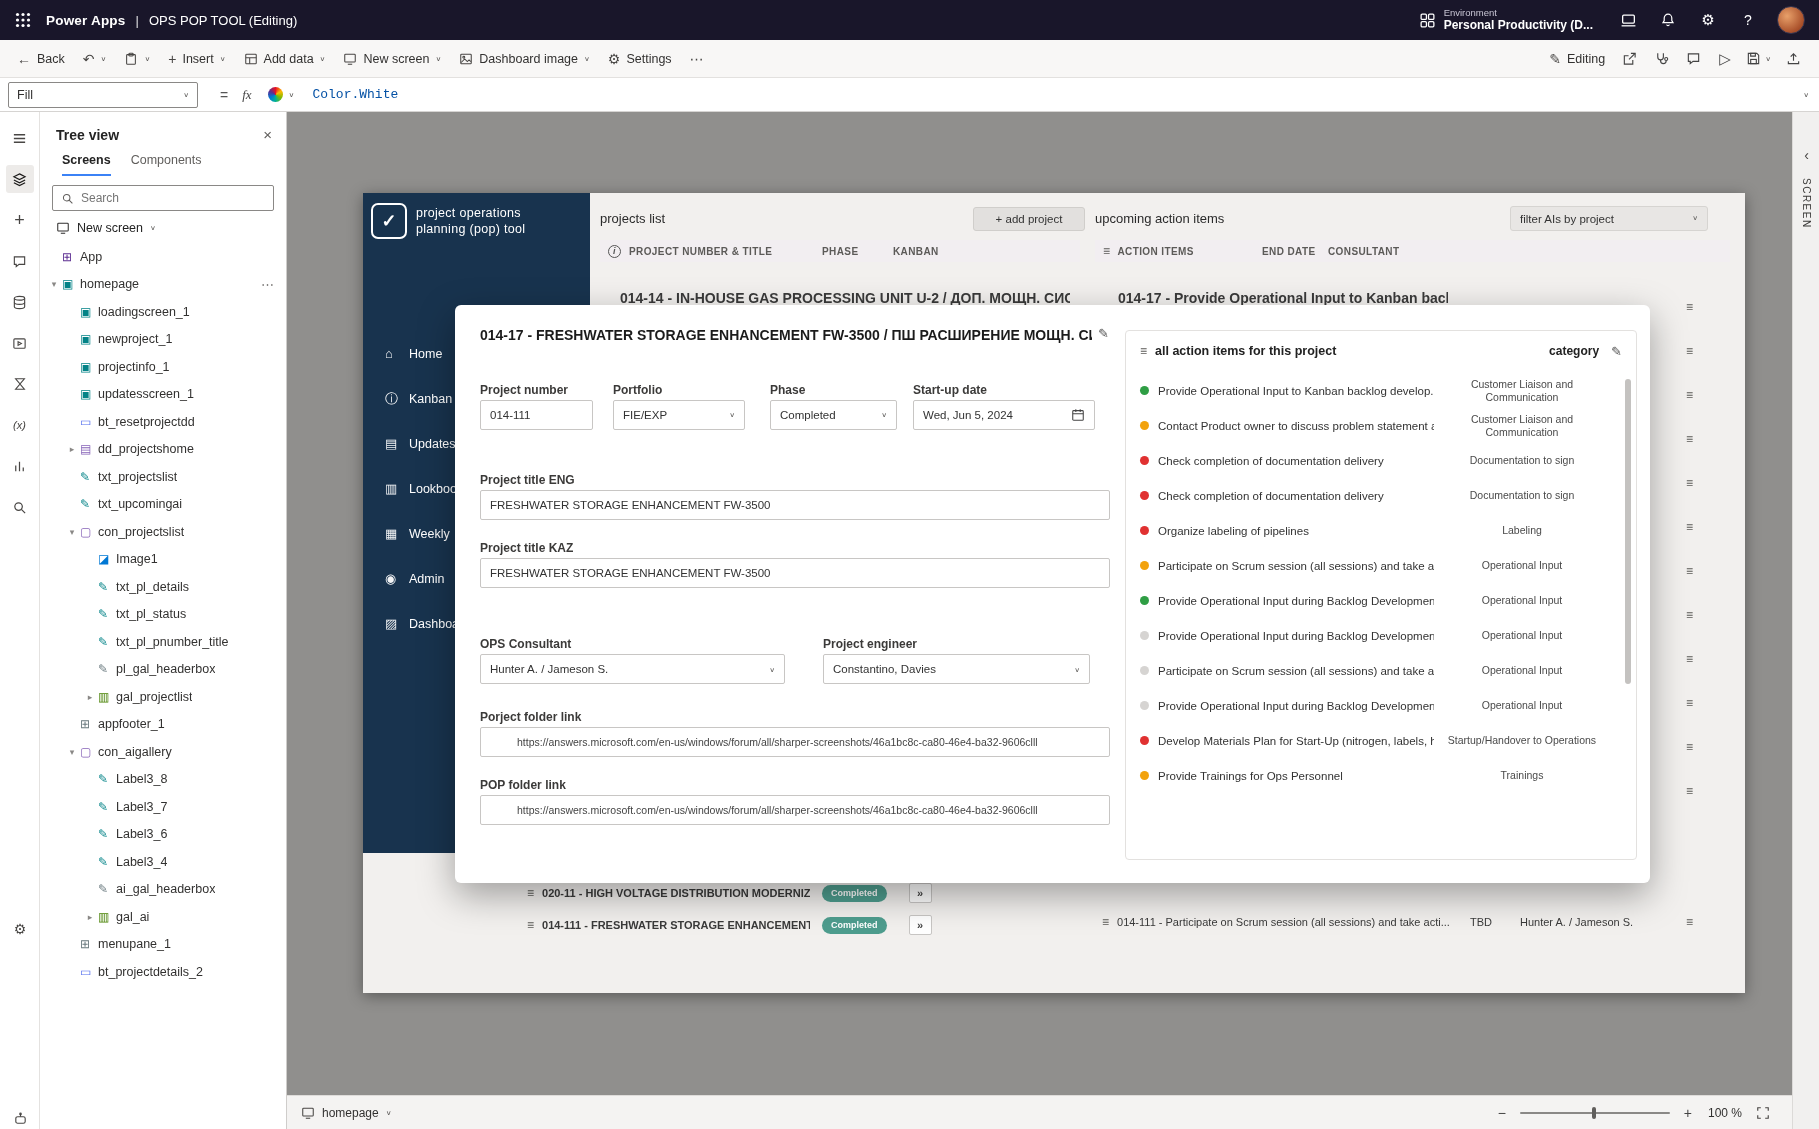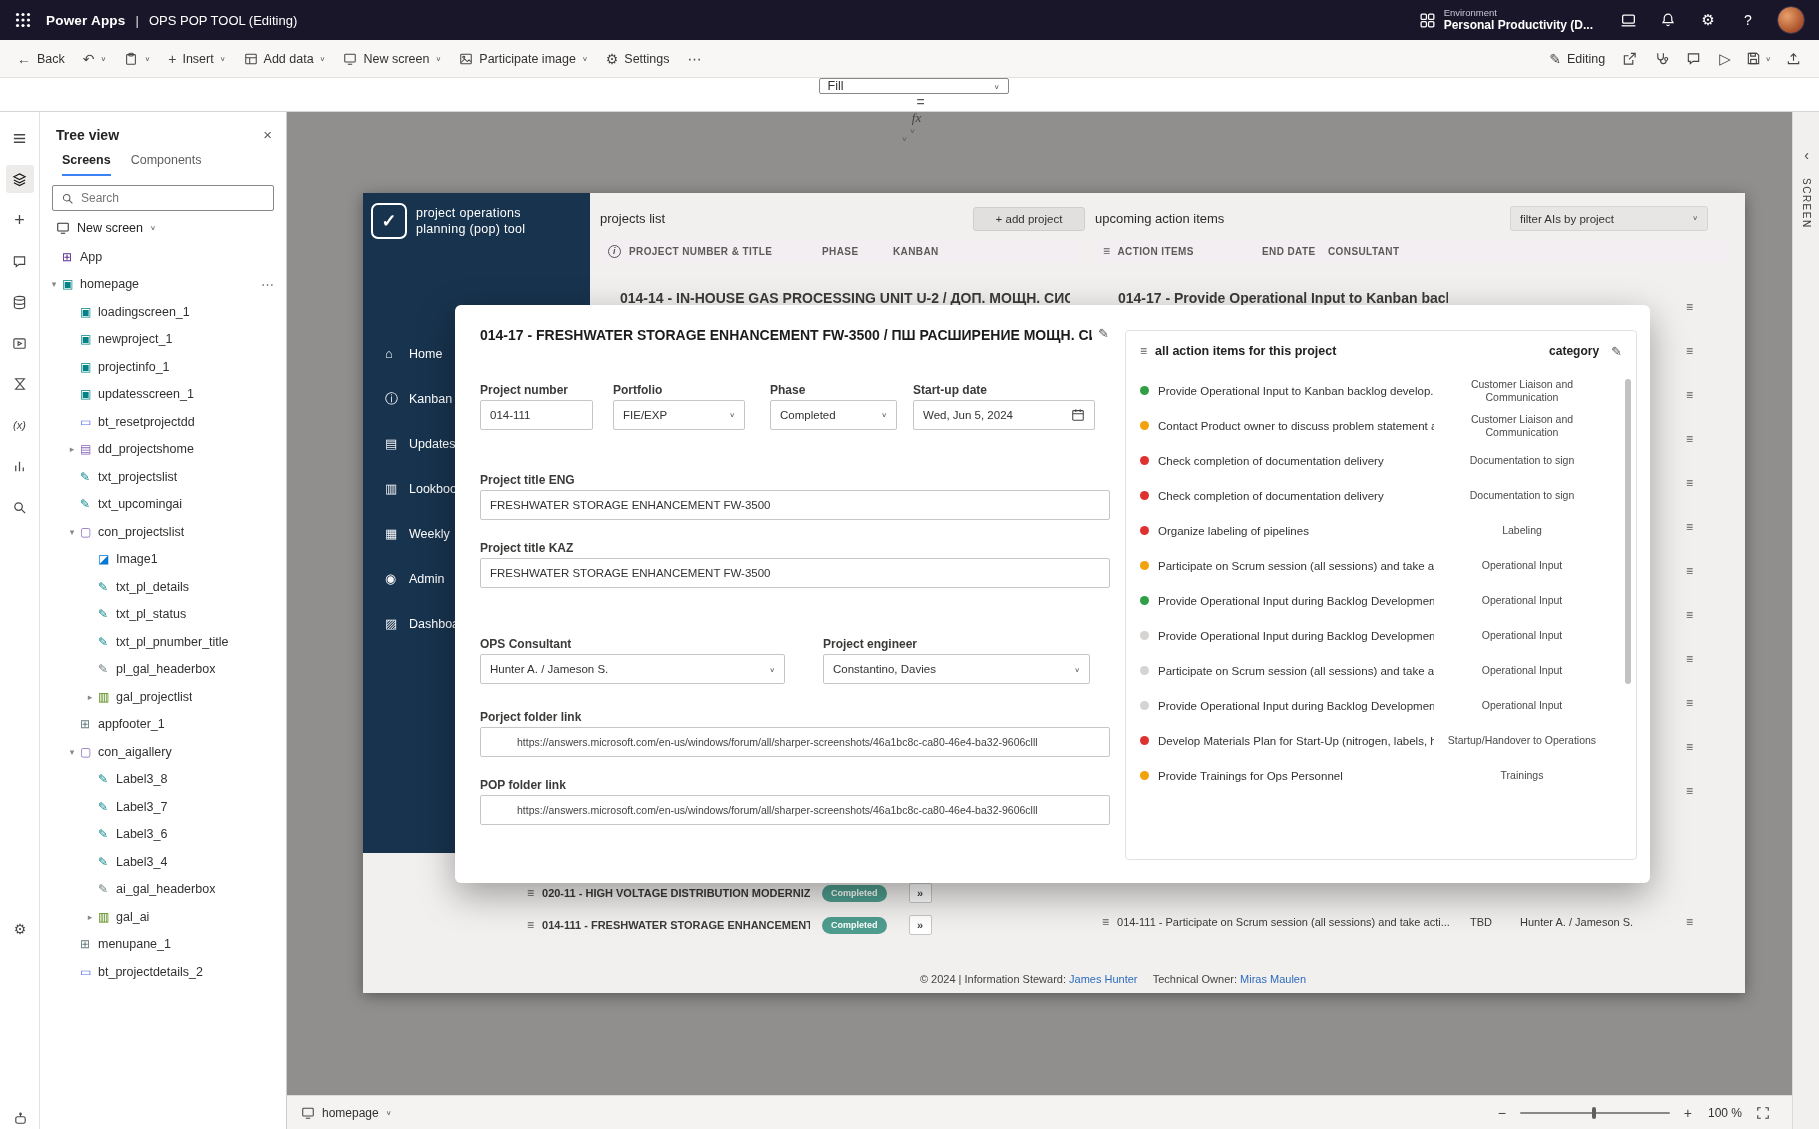--- a/index.html
+++ b/index.html
@@ -25,21 +25,21 @@
   
   .cmdbar { position:absolute; top:40px; left:0; right:0; height:38px; background:#f8f7f6; border-bottom:1px solid #e3e1df; display:flex; align-items:center; font-size:12.5px; color:#323130; z-index:39; }
   .cmd { display:flex; align-items:center; gap:6px; padding:0 9px; height:38px; cursor:pointer; white-space:nowrap; }
   .cmd .gl { font-size:14px; color:#484644; }
   .chev { font-size:8px; color:#605e5c; transform:scaleY(.8); }
   .cmd-right { margin-left:auto; display:flex; align-items:center; padding-right:10px; }
   .cmd-right .cmd { padding:0 8px; }
   .iconbtn { width:32px; height:38px; display:flex; align-items:center; justify-content:center; color:#444; cursor:pointer; }
 
   
-  .fxbar { position:absolute; top:78px; left:0; right:0; height:34px; background:#fff; border-bottom:1px solid #d6d4d2; display:flex; align-items:center; z-index:38;flex-direction:column; }
+  .fxbar { position:absolute; top:78px; left:0; right:0; height:34px; background:#fff; border-bottom:1px solid #d6d4d2; display:flex; align-items:center; z-index:38; }
   .propbox { margin-left:8px; width:190px; height:26px; border:1px solid #8a8886; border-radius:2px; display:flex; align-items:center; justify-content:space-between; padding:0 8px; font-size:12.5px; color:#323130; cursor:pointer; }
   .eq { margin-left:22px; font-size:14px; color:#555; }
   .fxlabel { margin-left:14px; font-size:13px; font-style:italic; font-family:"Liberation Serif", serif; color:#444; }
   .colorwheel { margin-left:16px; width:15px; height:15px; border-radius:50%; background:conic-gradient(#e81123,#ffb900,#7fba00,#00b294,#0078d4,#5c2d91,#e81123); cursor:pointer; }
   .fxinput { margin-left:18px; flex:1; font-family:"Liberation Mono", monospace; font-size:13px; color:#0451a5; white-space:nowrap; overflow:hidden; cursor:text; }
   .fx-expand { margin-right:10px; }
 
   
   .rail { position:absolute; top:112px; bottom:0; left:0; width:40px; background:#fff; border-right:1px solid #e4e2e0; z-index:30; }
   .rail-col { display:flex; flex-direction:column; align-items:center; padding-top:12px; gap:13px; }
@@ -240,21 +240,21 @@
       <span class="chev">∨</span>
     </div>
     <div class="cmd">
       <span class="gl">
         <svg width="14" height="14" viewBox="0 0 16 16" fill="none" stroke="currentColor" stroke-width="1.2">
             <rect x="2" y="2.5" width="12" height="11" rx="1"></rect>
             <circle cx="5.5" cy="6" r="1.1"></circle>
             <path d="M2.5 12l4-4 3 3 2-2 2 2"></path>
           </svg>
       </span>
-      <span>Participate image</span>
+      <span>Dashboard image</span>
       <span class="chev">∨</span>
     </div>
     <div class="cmd">
       <span class="gl">⚙</span>
       <span>Settings</span>
     </div>
     <div class="cmd">
         <span class="gl">⋯</span>
       </div>
 
@@ -648,28 +648,20 @@
           <span class="handle" style="top: 283px;">≡</span>
           <span class="handle" style="top: 327px;">≡</span>
           <span class="handle" style="top: 371px;">≡</span>
           <span class="handle" style="top: 415px;">≡</span>
           <span class="handle" style="top: 459px;">≡</span>
           <span class="handle" style="top: 503px;">≡</span>
           <span class="handle" style="top: 547px;">≡</span>
           <span class="handle" style="top: 591px;">≡</span>
         </div>
 
-      <div class="app-footer">
-        <span>© 2024  |</span>
-        <span>Information Steward:</span>
-        <a>James Hunter</a>
-        &nbsp;&nbsp;&nbsp;
-        <span>Technical Owner:</span>
-        <a>Miras Maulen</a>
-      </div>
     </div>
 
     <div class="modal">
       <div class="m-title">014-17 - FRESHWATER STORAGE ENHANCEMENT FW-3500 / ПШ РАСШИРЕНИЕ МОЩН. СИСТ. ПИТ...</div>
       <span class="pencil m-title-edit">✎</span>
 
       <span class="m-label" style="left:25px; top:78px;">Project number</span>
       <div class="m-ctrl" style="left:25px; top:95px; width:113px;">
           <span class="val">014-111</span>
         </div>

